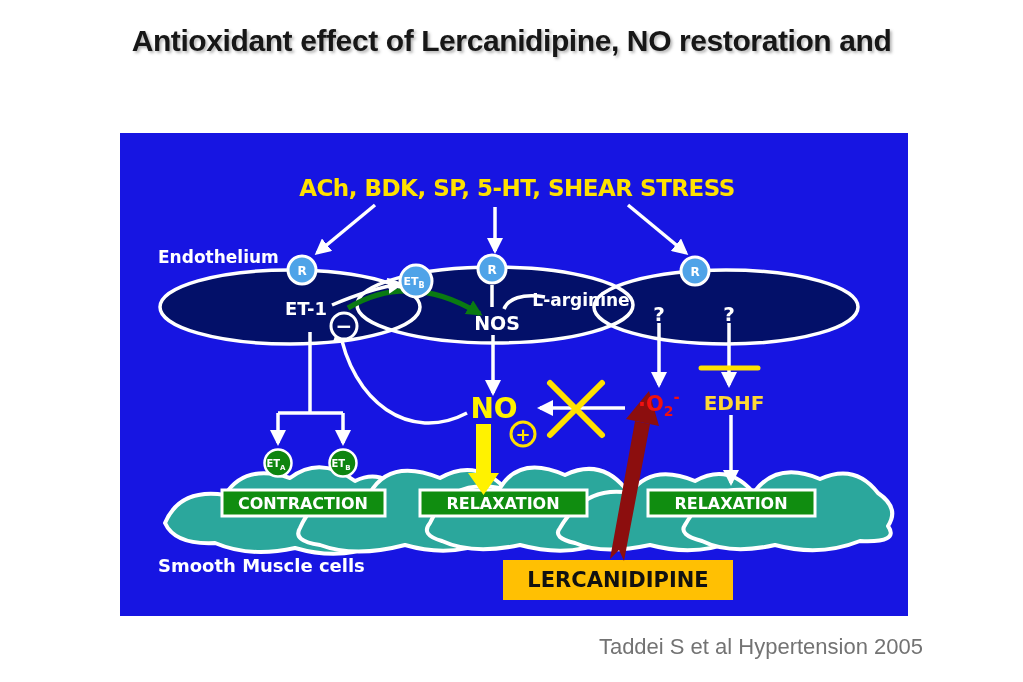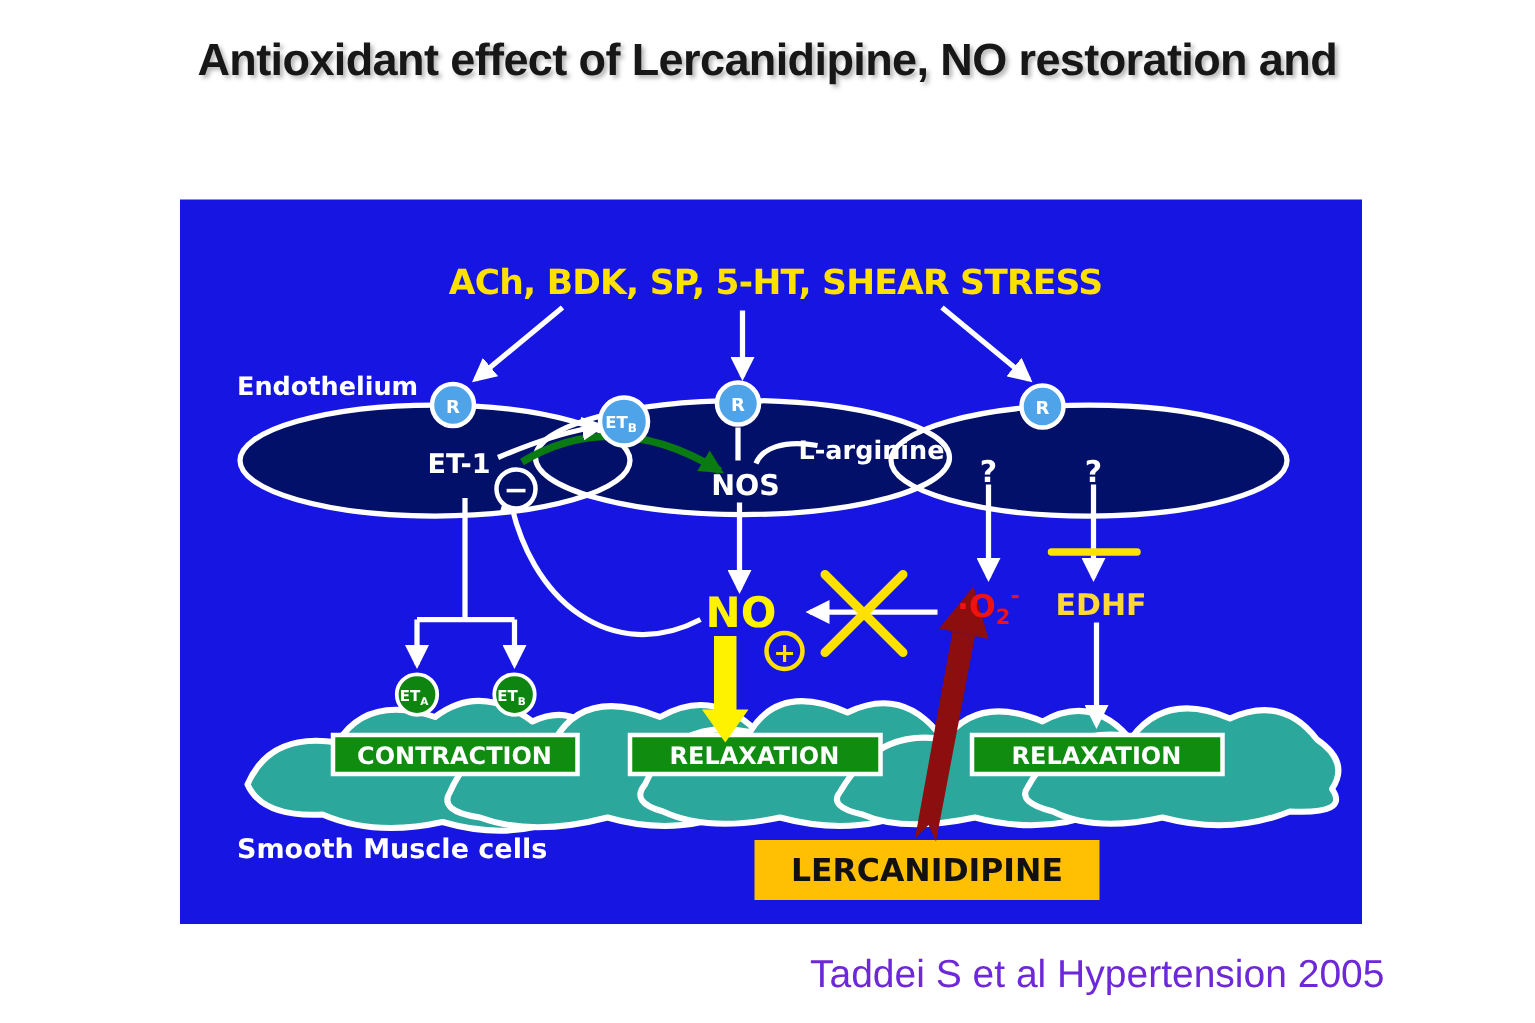--- a/index.html
+++ b/index.html
@@ -3,22 +3,22 @@
 <meta charset="utf-8">
 <style>
   html,body { margin:0; padding:0; background:#ffffff; }
   .slide { position:relative; width:1023px; height:682px; background:#ffffff;
            font-family:"Liberation Sans", sans-serif; overflow:hidden; }
   .title { position:absolute; top:22px; left:0; width:100%; text-align:center;
            font-weight:bold; font-size:30px; line-height:38px; color:#171717;
            letter-spacing:-0.4px; text-shadow:2px 2px 3px rgba(90,90,90,0.45); }
   .panel { position:absolute; left:120px; top:133px; width:788px; height:483px;
            background:#1715E2; }
-  .citation { position:absolute; top:634px; right:100px; font-size:26px;
-              color:#6d28d9; }
+  .citation { position:absolute; top:634px; right:100px; font-size:22px;
+              color:#737373; }
   svg text { font-family:"DejaVu Sans","Liberation Sans",sans-serif; font-weight:bold; }
 </style>
 </head>
 <body>
 
 <div class="slide">
 
   <div class="title">
     <div>Antioxidant effect of Lercanidipine, NO restoration and</div>
   </div>

